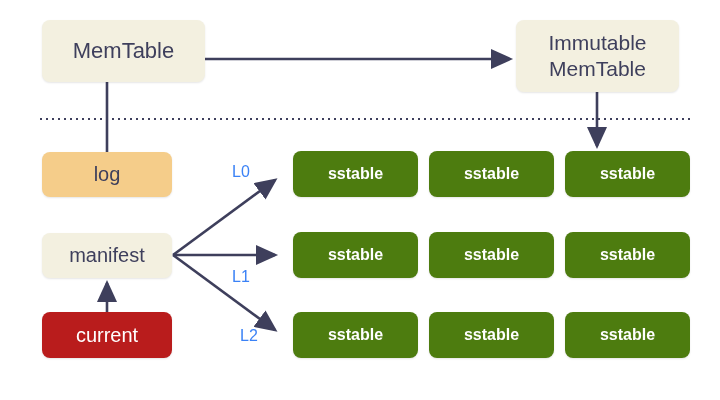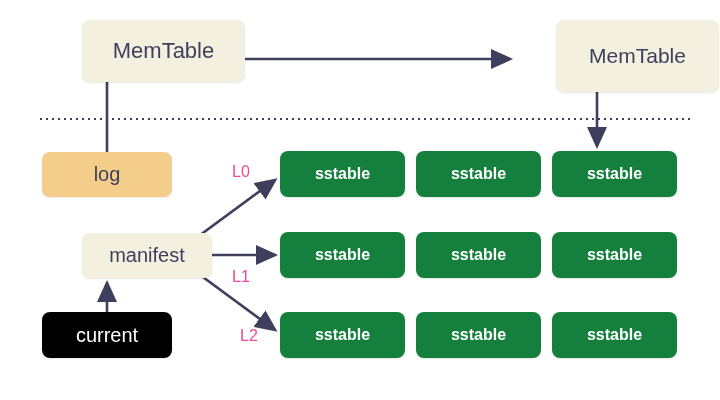--- a/index.html
+++ b/index.html
@@ -20,24 +20,24 @@
     box-sizing: border-box;
     border-radius: 8px;
     display: flex;
     align-items: center;
     justify-content: center;
     text-align: center;
     line-height: 1.22;
     box-shadow: 0 1px 2px rgba(0,0,0,0.10);
     z-index: 3;
   }
-  .node.cream  { background: #f3f0e0; color: #3e3f5c; margin-left: 40px; }
+  .node.cream  { background: #f3f0e0; color: #3e3f5c; }
   .node.orange { background: #f5cd8a; color: #3e3f5c; }
-  .node.green  { background: #000000; color: #ffffff; }
-  .node.navy   { background: #15803d; color: #ffffff; }
+  .node.green  { background: #b91c1c; color: #ffffff; }
+  .node.navy   { background: #4d7c0f; color: #ffffff; margin-left: 13px; }
 
   .n-memtable {
     left: 42px; top: 20px; width: 163px; height: 62px;
     font-size: 22px;
   }
   .n-immutable {
     left: 516px; top: 20px; width: 163px; height: 72px;
     font-size: 21px;
   }
   .n-log {
@@ -54,21 +54,21 @@
   }
   .n-sstable {
     width: 125px; height: 46px;
     font-size: 16px;
     font-weight: bold;
   }
 
   .level-label {
     position: absolute;
     font-size: 16px;
-    color: #ec4899;
+    color: #3b82f6;
     z-index: 4;
     white-space: nowrap;
   }
 
   svg.edges {
     position: absolute;
     left: 0; top: 0;
     width: 720px; height: 400px;
     z-index: 1;
     pointer-events: none;
@@ -103,20 +103,21 @@
 
     <line x1="173" y1="255" x2="275" y2="330" stroke="#3e3f5c" stroke-width="2.6" marker-end="url(#ah)"></line>
   </svg>
 
   <div class="node cream n-memtable">
     <span>MemTable</span>
   </div>
 
   <div class="node cream n-immutable">
     <div>
+      <span class="two-line">Immutable</span>
       <span class="two-line">MemTable</span>
     </div>
   </div>
 
   <div class="node orange n-log">
     <span>log</span>
   </div>
 
   <div class="node cream n-manifest">
     <span>manifest</span>

